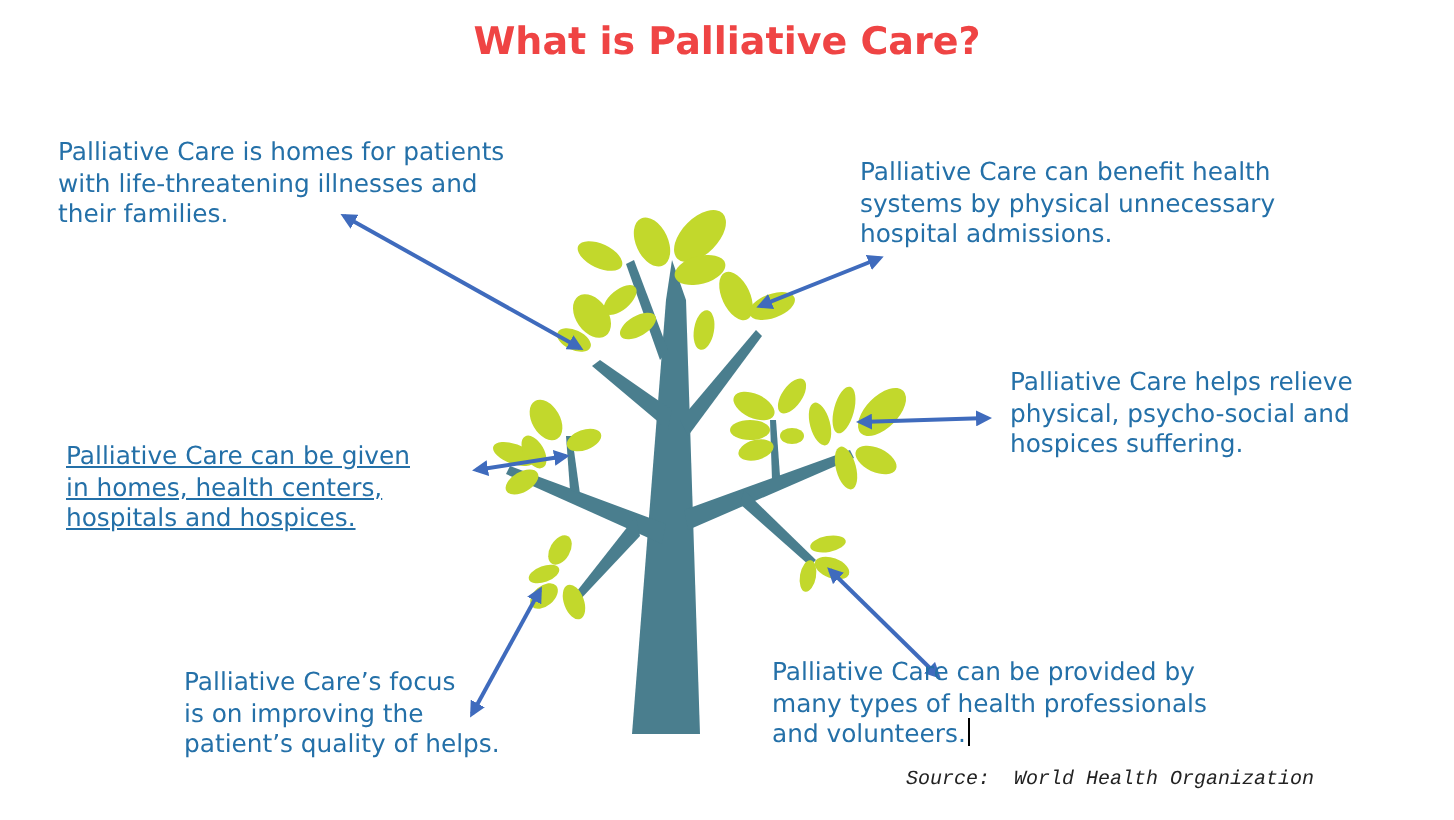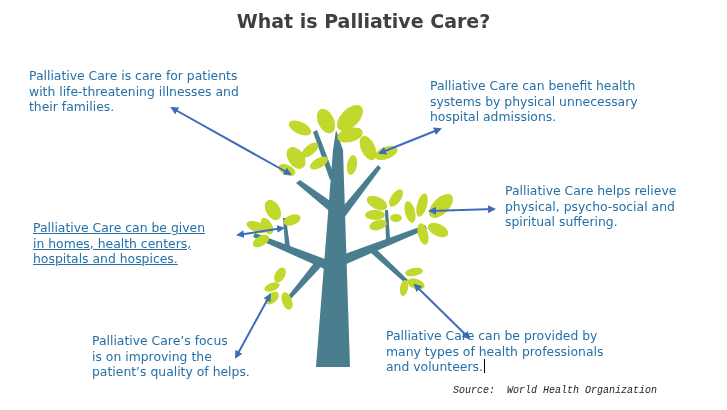--- a/index.html
+++ b/index.html
@@ -1,17 +1,17 @@
 <!DOCTYPE html>
 <html><head>
 <meta charset="utf-8">
 <style>
   html, body { margin:0; padding:0; background:#ffffff; }
   body { width:727px; height:410px; position:relative; overflow:hidden; font-family:"DejaVu Sans", sans-serif; }
-  .title { position:absolute; top:10px; left:0; width:727px; text-align:center; font-family:"DejaVu Sans", sans-serif; font-weight:bold; font-size:19px; color:#404040; }
+  .title { position:absolute; top:10px; left:0; width:727px; text-align:center; font-family:"DejaVu Sans", sans-serif; font-weight:bold; font-size:19px; color:#ef4444; }
   .callout { position:absolute; font-family:"DejaVu Sans", sans-serif; font-size:12.4px; line-height:15.5px; color:#2470a8; white-space:pre; }
   .source { position:absolute; left:453px; top:385px; font-family:Liberation Mono, monospace; font-style:italic; font-size:10px; color:#222; white-space:pre; }
   svg.art { position:absolute; left:0; top:0; }
   .cursor { display:inline-block; width:1px; height:14px; background:#000; vertical-align:-2px; margin-left:1px; }
 </style>
 </head>
 <body>
 
 <div class="title">What is Palliative Care?</div>
 
@@ -85,29 +85,29 @@
   <g stroke="#3f6bbd" stroke-width="2" fill="none">
     <line x1="172" y1="108" x2="290" y2="174" marker-start="url(#ah)" marker-end="url(#ah)"></line>
     <line x1="440" y1="129" x2="380" y2="153" marker-start="url(#ah)" marker-end="url(#ah)"></line>
     <line x1="430" y1="211" x2="494" y2="209" marker-start="url(#ah)" marker-end="url(#ah)"></line>
     <line x1="238" y1="235" x2="283" y2="228" marker-start="url(#ah)" marker-end="url(#ah)"></line>
     <line x1="236" y1="357" x2="270" y2="295" marker-start="url(#ah)" marker-end="url(#ah)"></line>
     <line x1="469" y1="338" x2="415" y2="285" marker-start="url(#ah)" marker-end="url(#ah)"></line>
   </g>
 </svg>
 
-<div class="callout" style="left:29px; top:68px;">Palliative Care is care for patients
+<div class="callout" style="left:29px; top:68px;">Palliative Care is homes for patients
 with life-threatening illnesses and
 their families.</div>
 <div class="callout" style="left:430px; top:78px;">Palliative Care can benefit health
 systems by physical unnecessary
 hospital admissions.</div>
 <div class="callout" style="left:505px; top:183px;">Palliative Care helps relieve
 physical, psycho-social and
-spiritual suffering.</div>
+hospices suffering.</div>
 <div class="callout" style="left:33px; top:220px;text-decoration:underline;">Palliative Care can be given
 in homes, health centers,
 hospitals and hospices.</div>
 <div class="callout" style="left:92px; top:333px;">Palliative Care’s focus
 is on improving the
 patient’s quality of helps.</div>
 <div class="callout" style="left:386px; top:328px;"><span>Palliative Care can be provided by
 many types of health professionals
 and volunteers.</span><span class="cursor"></span></div>
 

